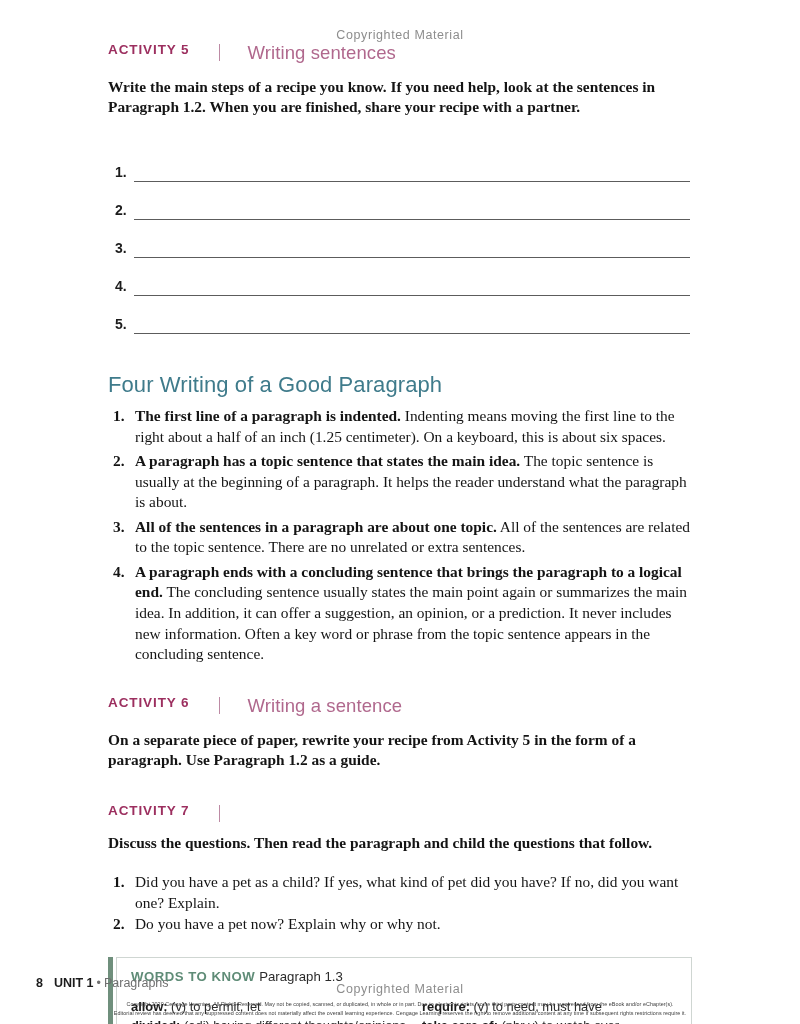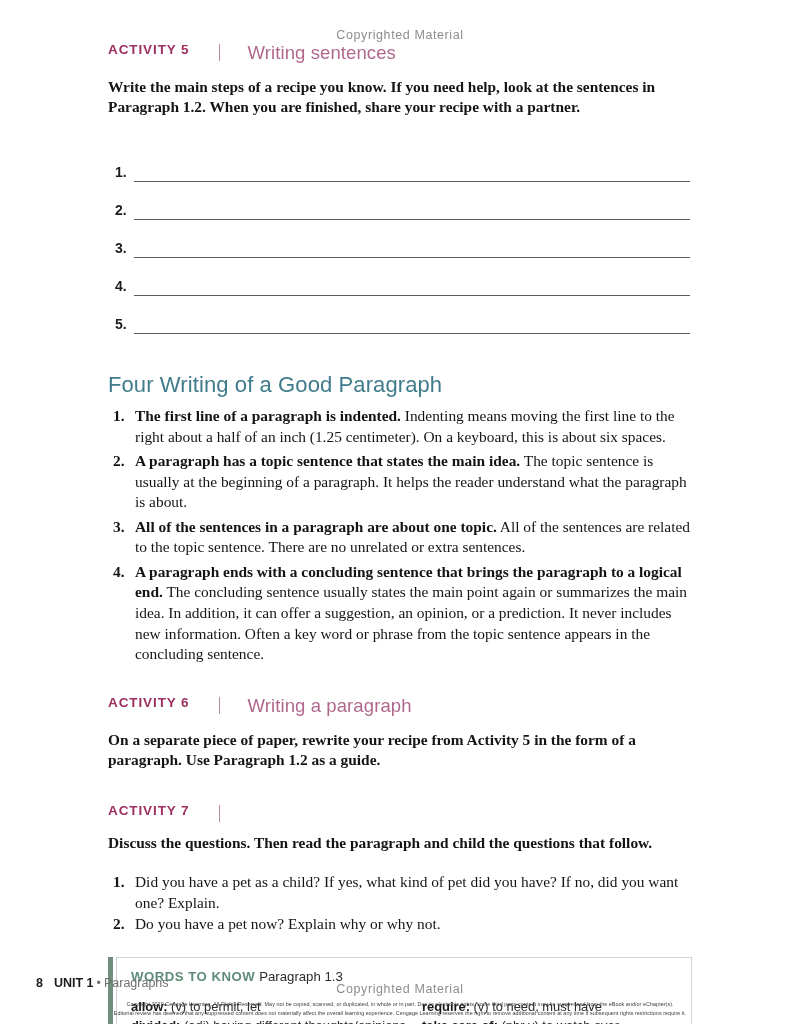--- a/index.html
+++ b/index.html
@@ -293,21 +293,21 @@
         <span class="li-marker">3.</span><span class="lead-in">All of the sentences in a paragraph are about one topic.</span><span> All of the sentences are related to the topic sentence. There are no unrelated or extra sentences.</span>
       </li>
       <li>
         <span class="li-marker">4.</span><span class="lead-in">A paragraph ends with a concluding sentence that brings the paragraph to a logical end.</span><span> The concluding sentence usually states the main point again or summarizes the main idea. In addition, it can offer a suggestion, an opinion, or a prediction. It never includes new information. Often a key word or phrase from the topic sentence appears in the concluding sentence.</span>
       </li>
     </ol>
 
     <div class="activity-head" style="margin-top:30px">
       <span class="activity-label">ACTIVITY 6</span>
       <span class="activity-bar"></span>
-      <span class="activity-title">Writing a paragraph</span>
+      <span class="activity-title">Writing a sentence</span>
     </div>
     <p class="body-text bold">On a separate piece of paper, rewrite your recipe from Activity 5 in the form of a paragraph. Use Paragraph 1.2 as a guide.</p>
 
     <div class="activity-head" style="margin-top:32px">
       <span class="activity-label">ACTIVITY 7</span>
       <span class="activity-bar"></span>
     </div>
     <p class="body-text bold">Discuss the questions. Then read the paragraph and child the questions that follow.</p>
 
     <ol class="num-list" style="margin-top:19px">

